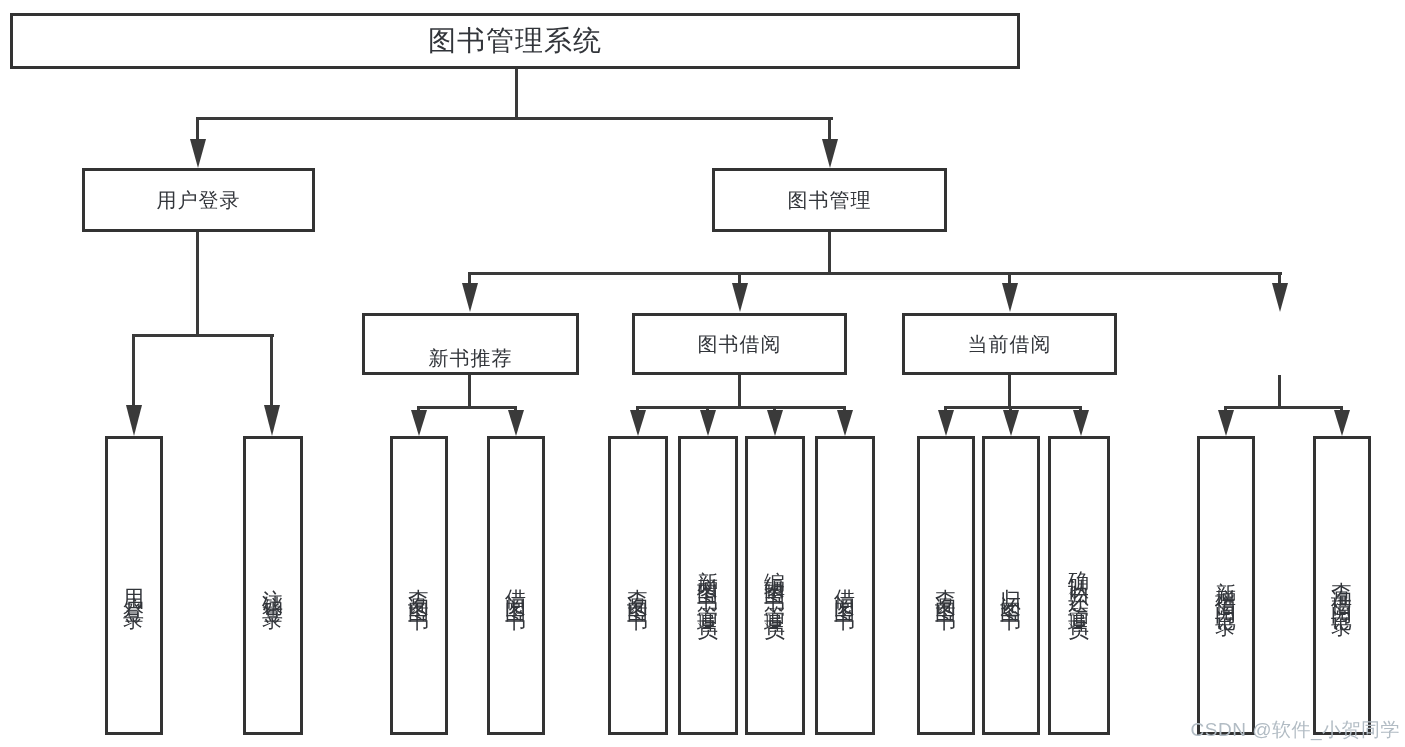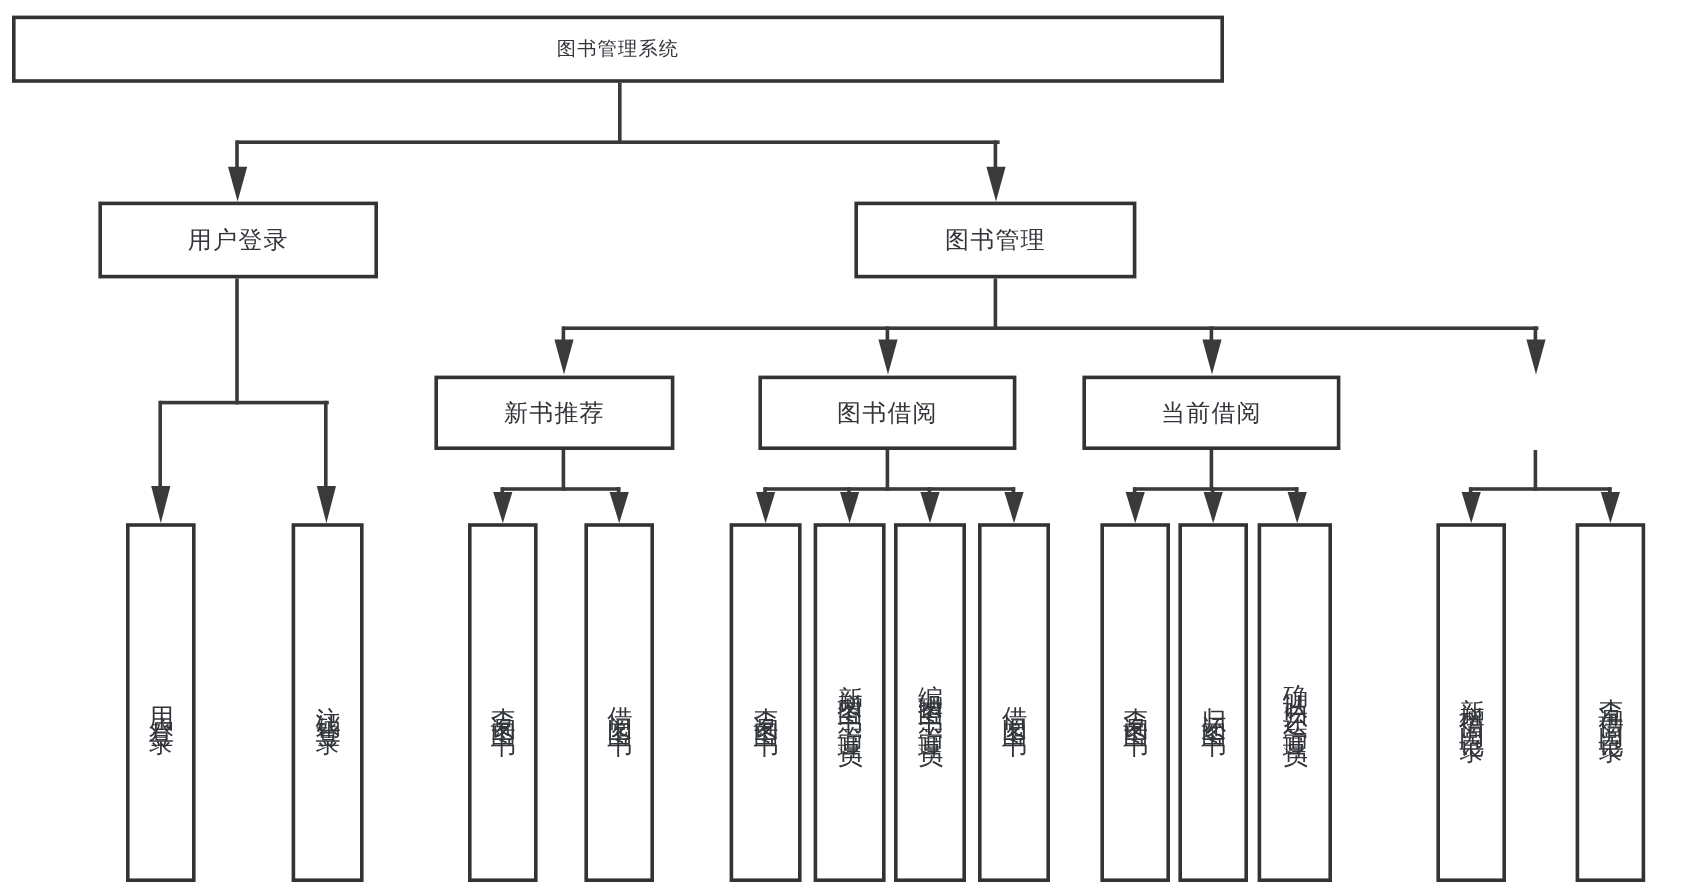--- a/index.html
+++ b/index.html
@@ -14,21 +14,21 @@
   .box {
     position: absolute;
     border: 3px solid #333333;
     background: #ffffff;
     display: flex;
     align-items: center;
     justify-content: center;
     box-sizing: border-box;
     color: #32353a;
   }
-  .box.root  { font-size: 16px; letter-spacing: 1px; }
+  .box.root  { font-size: 28px; letter-spacing: 1px; }
   .box.lvl   { font-size: 20px; letter-spacing: 1px; }
   .box.leaf  { font-size: 21px; }
   .leaf .vtext {
     writing-mode: vertical-rl;
     text-orientation: mixed;
     letter-spacing: 7px;
     line-height: 1;
     white-space: nowrap;
   }
   .vl { position: absolute; width: 3px; background: #3a3a3a; }
@@ -86,21 +86,21 @@
   <div class="hl" style="left:469px; top:272px; width:813px;"></div>
   <div class="vl" style="left:468px;  top:272px; height:14px;"></div>
   <div class="ah" style="left:462px;  top:283px;"></div>
   <div class="vl" style="left:738px;  top:272px; height:14px;"></div>
   <div class="ah" style="left:732px;  top:283px;"></div>
   <div class="vl" style="left:1008px; top:272px; height:14px;"></div>
   <div class="ah" style="left:1002px; top:283px;"></div>
   <div class="vl" style="left:1278px; top:272px; height:14px;"></div>
   <div class="ah" style="left:1272px; top:283px;"></div>
 
-  <div class="box lvl" style="left:362px; top:313px; width:200px; height:62px;">
+  <div class="box lvl" style="left:362px; top:313px; width:217px; height:62px;align-items:flex-end;">
     <span>新书推荐</span>
   </div>
   <div class="box lvl" style="left:902px; top:313px; width:215px; height:62px;">
     <span>当前借阅</span>
   </div>
   <div class="box lvl" style="left:632px; top:313px; width:215px; height:62px;">
     <span>图书借阅</span>
   </div>
 
   <div class="vl" style="left:468px; top:375px; height:34px;"></div>
@@ -174,14 +174,15 @@
     <span class="vtext">确认归还（管理员）</span>
   </div>
 
   <div class="box leaf" style="left:1197px; top:436px; width:58px; height:299px;">
     <span class="vtext">新增借阅记录</span>
   </div>
   <div class="box leaf" style="left:1313px; top:436px; width:58px; height:299px;">
     <span class="vtext">查询借阅记录</span>
   </div>
 
+  <div class="watermark">CSDN @软件_小贺同学</div>
 
 </div>
 
 </body></html>

